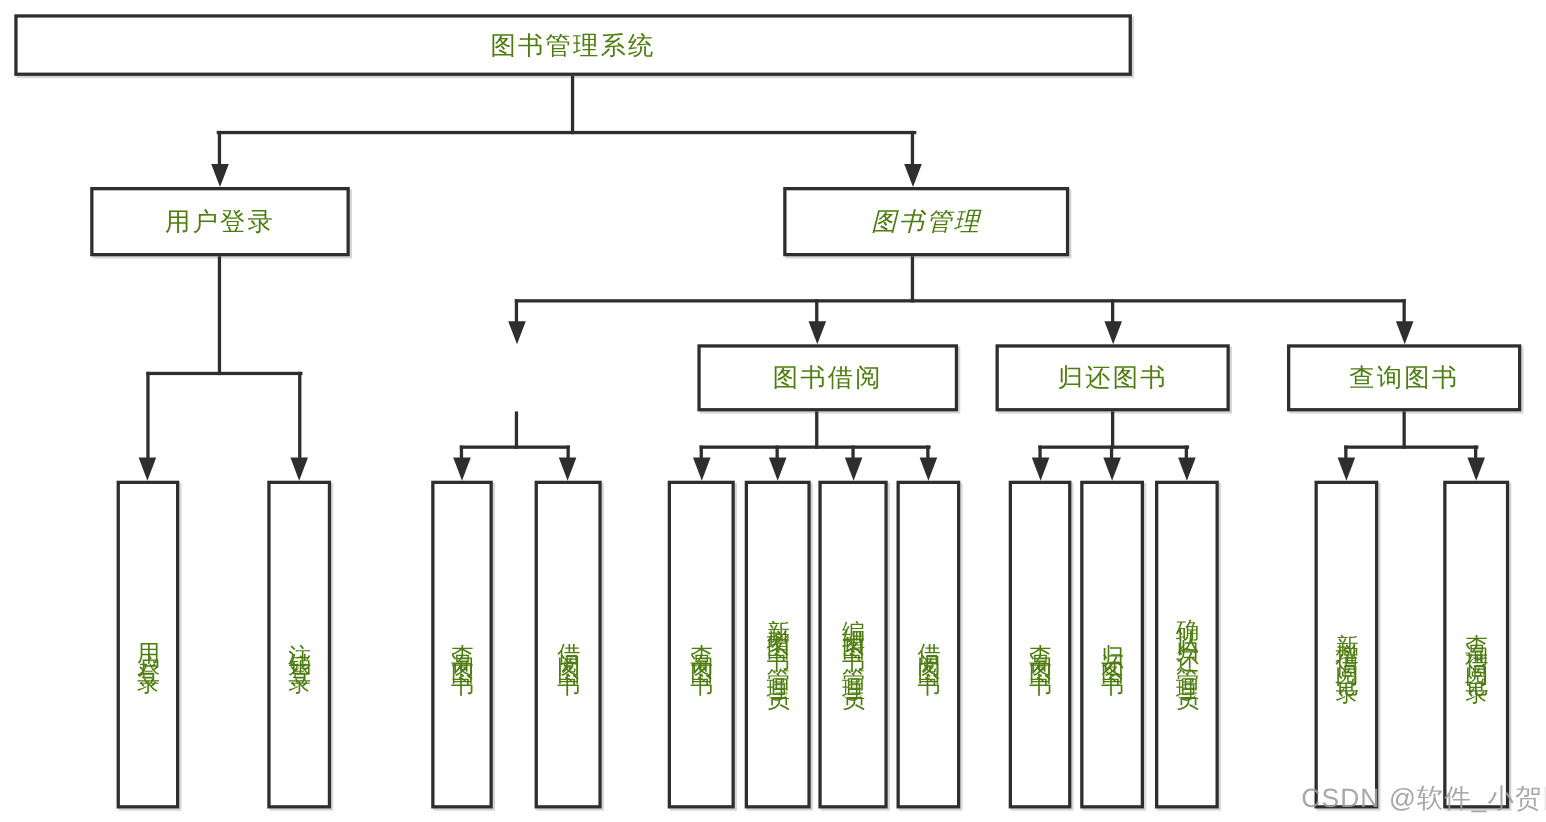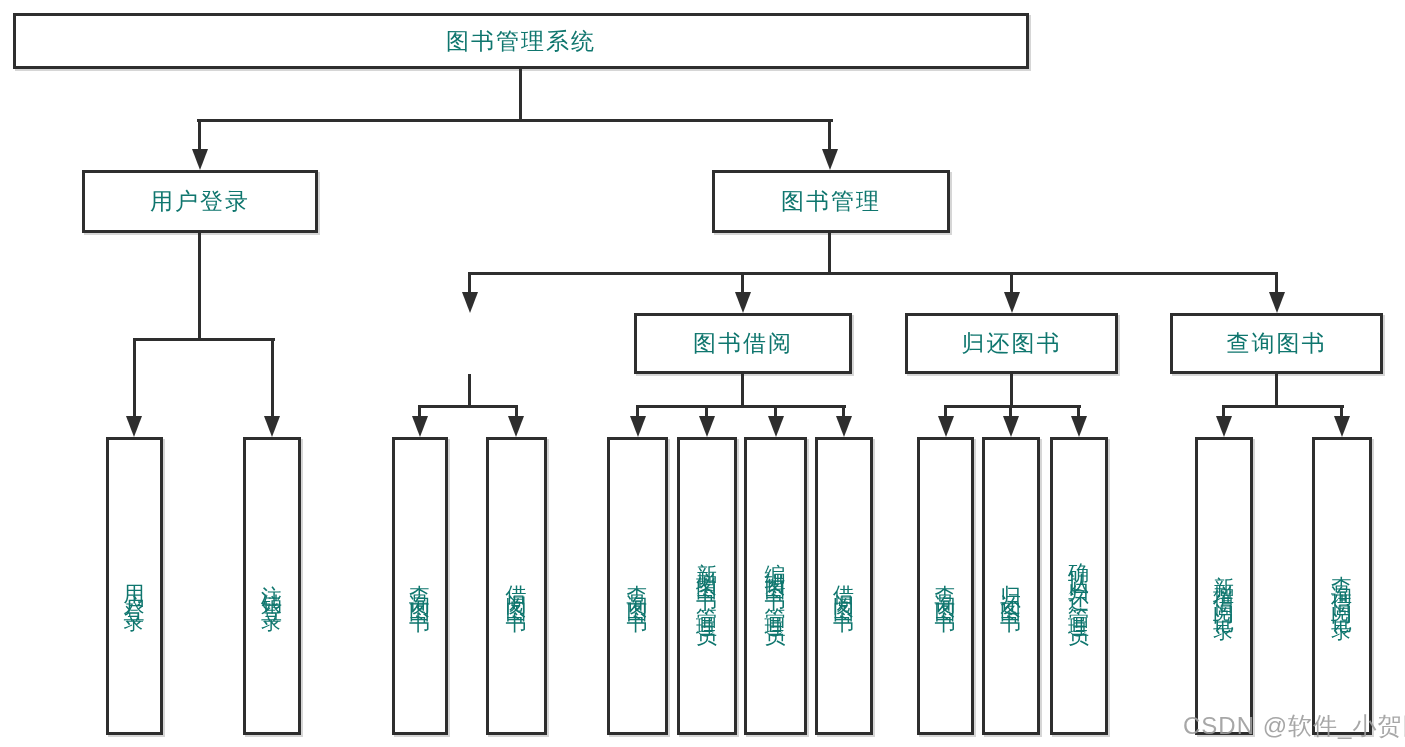--- a/index.html
+++ b/index.html
@@ -17,21 +17,21 @@
   }
   .node {
     position: absolute;
     box-sizing: border-box;
     background: #ffffff;
     border: 3px solid #2e2e2e;
     box-shadow: 2px 2px 0 rgba(90,90,90,0.25);
     display: flex;
     align-items: center;
     justify-content: center;
-    color: #0f766e;
+    color: #4d7c0f;
     font-size: 23px;
     letter-spacing: 2px;
     white-space: nowrap;
   }
   .node.v {
     writing-mode: vertical-rl;
     text-orientation: mixed;
     font-size: 21px;
     letter-spacing: 9px;
     white-space: normal;
@@ -68,41 +68,41 @@
   <div class="node" style="left:13px; top:13px; width:1016px; height:56px;">图书管理系统</div>
 
   <div class="line" style="left:519px; top:69px; width:3px; height:53px;"></div>
   <div class="line" style="left:197px; top:119px; width:636px; height:3px;"></div>
   <div class="line" style="left:198px; top:119px; width:3px; height:33px;"></div>
   <div class="arrow" style="left:192px; top:149px;"></div>
   <div class="line" style="left:828px; top:119px; width:3px; height:33px;"></div>
   <div class="arrow" style="left:822px; top:149px;"></div>
 
   <div class="node" style="left:82px; top:170px; width:236px; height:63px;">用户登录</div>
-  <div class="node" style="left:712px; top:170px; width:238px; height:63px;">图书管理</div>
+  <div class="node" style="left:712px; top:170px; width:260px; height:63px;font-style:italic;">图书管理</div>
 
   <div class="line" style="left:198px; top:233px; width:3px; height:108px;"></div>
   <div class="line" style="left:133px; top:338px; width:142px; height:3px;"></div>
   <div class="line" style="left:133px; top:338px; width:3px; height:82px;"></div>
   <div class="arrow" style="left:126px; top:416px;"></div>
   <div class="line" style="left:271px; top:338px; width:3px; height:82px;"></div>
   <div class="arrow" style="left:264px; top:416px;"></div>
 
   <div class="line" style="left:828px; top:233px; width:3px; height:42px;"></div>
   <div class="line" style="left:468px; top:272px; width:810px; height:3px;"></div>
   <div class="line" style="left:468px; top:272px; width:3px; height:24px;"></div>
   <div class="arrow" style="left:462px; top:292px;"></div>
   <div class="line" style="left:741px; top:272px; width:3px; height:24px;"></div>
   <div class="arrow" style="left:735px; top:292px;"></div>
   <div class="line" style="left:1010px; top:272px; width:3px; height:24px;"></div>
   <div class="arrow" style="left:1004px; top:292px;"></div>
   <div class="line" style="left:1275px; top:272px; width:3px; height:24px;"></div>
   <div class="arrow" style="left:1269px; top:292px;"></div>
 
-  <div class="node" style="left:634px; top:313px; width:218px; height:61px;">图书借阅</div>
+  <div class="node" style="left:634px; top:313px; width:237px; height:61px;">图书借阅</div>
   <div class="node" style="left:905px; top:313px; width:213px; height:61px;">归还图书</div>
   <div class="node" style="left:1170px; top:313px; width:213px; height:61px;">查询图书</div>
 
   <div class="line" style="left:468px; top:374px; width:3px; height:34px;"></div>
   <div class="line" style="left:418px; top:405px; width:100px; height:3px;"></div>
   <div class="line" style="left:418px; top:405px; width:3px; height:16px;"></div>
   <div class="arrow" style="left:412px; top:416px;"></div>
   <div class="line" style="left:515px; top:405px; width:3px; height:16px;"></div>
   <div class="arrow" style="left:508px; top:416px;"></div>
 

